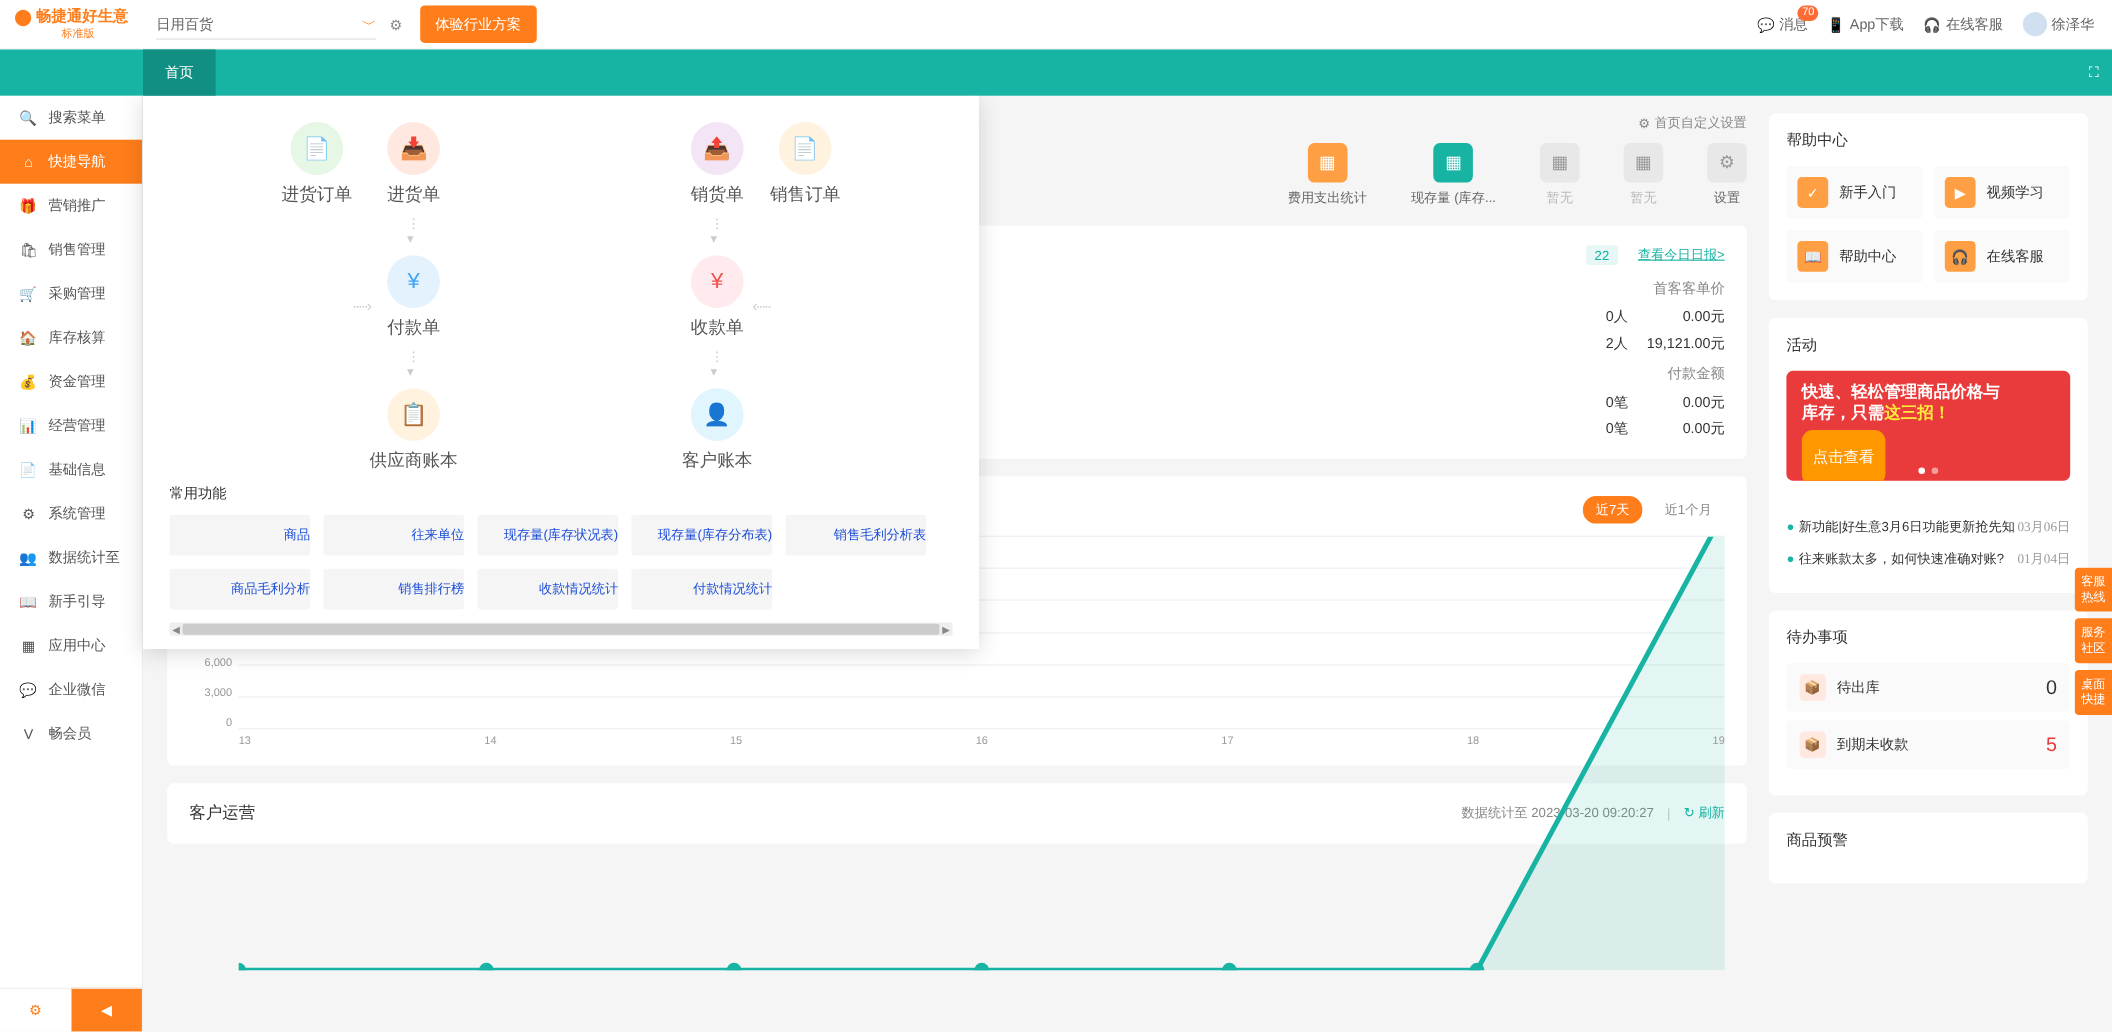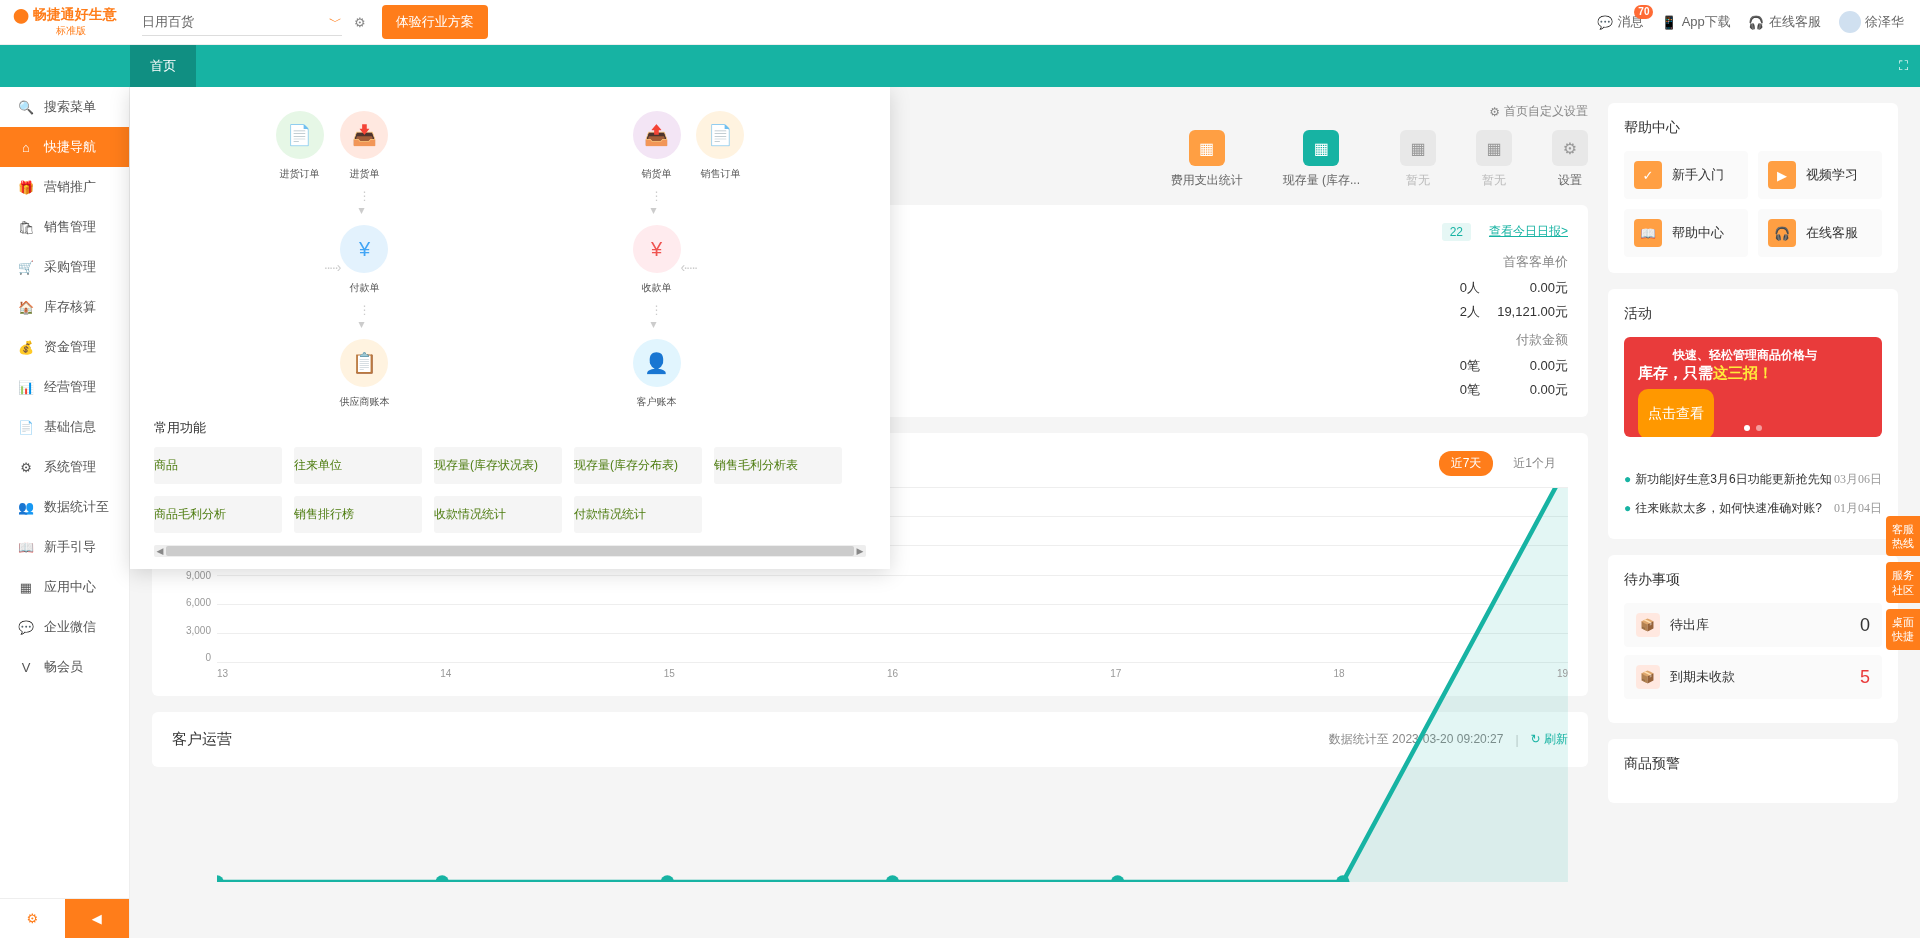--- a/index.html
+++ b/index.html
@@ -10,21 +10,21 @@
 .header { height: 45px; background: #fff; display: flex; align-items: center; padding: 0 16px 0 0; border-bottom: 1px solid #eee; }
 .logo-block { width: 130px; height: 45px; display: flex; flex-direction: column; align-items: center; justify-content: center; }
 .logo-main { color: #ff7d1a; font-weight: bold; font-size: 14px; display: flex; align-items: center; gap: 4px; }
 .logo-sub { color: #ff7d1a; font-size: 10px; margin-left: 12px; }
 .category-select { width: 200px; margin-left: 12px; display: flex; align-items: center; justify-content: space-between; border-bottom: 1px solid #ddd; padding: 4px 0; color: #666; cursor: pointer; }
 .gear-icon-top { margin-left: 12px; color: #888; cursor: pointer; }
 .try-btn { margin-left: 16px; background: #ff7d1a; color: #fff; border: none; padding: 8px 14px; border-radius: 4px; cursor: pointer; font-size: 13px; }
 .header-spacer { flex: 1; }
 .header-right { display: flex; align-items: center; gap: 18px; color: #666; }
 .hitem { display: flex; align-items: center; gap: 4px; cursor: pointer; position: relative; }
-.badge { position: absolute; top: -8px; right: -10px; background: #ff6b35; color: #fff; font-size: 10px; padding: 0 4px; border-radius: 8px; line-height: 14px; font-weight: bold; }
+.badge { position: absolute; top: -8px; right: -10px; background: #ff6b35; color: #fff; font-size: 10px; padding: 0 4px; border-radius: 8px; line-height: 14px; }
 .avatar { width: 22px; height: 22px; border-radius: 50%; background: #d0e0f0; display: inline-block; }
 
 
 .tabbar { height: 42px; background: #17b3a3; display: flex; align-items: center; padding-left: 130px; color: #fff; position: relative; }
 .tab { padding: 0 20px; height: 100%; display: flex; align-items: center; background: #108f82; }
 .fullscreen-btn { position: absolute; right: 12px; color: #fff; cursor: pointer; }
 
 
 .body { flex: 1; display: flex; overflow: hidden; position: relative; }
 
@@ -79,21 +79,21 @@
 .cust-right { font-size: 12px; color: #888; display: flex; align-items: center; gap: 12px; }
 .refresh { color: #17b3a3; cursor: pointer; }
 
 
 .rpanel { background: #fff; border-radius: 6px; padding: 16px; }
 .rpanel h3 { font-size: 14px; font-weight: normal; color: #333; margin-bottom: 14px; }
 .help-grid { display: grid; grid-template-columns: 1fr 1fr; gap: 10px; }
 .help-item { display: flex; align-items: center; gap: 10px; background: #fafafa; padding: 10px; border-radius: 4px; cursor: pointer; font-size: 13px; }
 .help-item .hicon { width: 28px; height: 28px; border-radius: 4px; display: flex; align-items: center; justify-content: center; color: #fff; }
 .promo-banner { background: #e93b3b; border-radius: 6px; height: 100px; position: relative; overflow: hidden; padding: 10px 14px; color: #fff; }
-.promo-banner .line1 { font-size: 12px; font-weight: bold; margin-left: 35px; }
+.promo-banner .line1 { font-size: 15px; font-weight: bold; }
 .promo-banner .line2 { font-size: 15px; font-weight: bold; }
 .promo-banner .line2 span { color: #ffeb3b; }
 .promo-banner .btn { display: inline-block; background: #ff9800; color: #fff; padding: 16px 10px; border-radius: 10px; font-size: 14px; margin-top: 6px; cursor: pointer; }
 .promo-dots { position: absolute; bottom: 6px; left: 50%; transform: translateX(-50%); display: flex; gap: 6px; }
 .promo-dots span { width: 6px; height: 6px; border-radius: 50%; background: rgba(255,255,255,0.5); }
 .promo-dots span.active { background: #fff; }
 .news-row { display: flex; justify-content: space-between; font-size: 12px; padding: 6px 0; cursor: pointer; }
 .news-row .dot { color: #17b3a3; margin-right: 4px; }
 .news-row .date { color: #999; font-family: Liberation Serif, serif; }
 .todo-row { display: flex; align-items: center; justify-content: space-between; background: #fafafa; padding: 10px 12px; border-radius: 4px; margin-bottom: 8px; cursor: pointer; }
@@ -105,27 +105,27 @@
 
 .float-btns { position: fixed; right: 0; top: 55%; display: flex; flex-direction: column; gap: 6px; align-items: center; }
 .float-btn { background: #ff7d1a; color: #fff; width: 34px; padding: 6px 4px; font-size: 11px; text-align: center; border-radius: 4px 0 0 4px; cursor: pointer; line-height: 1.3; }
 
 
 .flyout { position: absolute; left: 130px; top: 0; width: 760px; background: #fff; box-shadow: 0 4px 20px rgba(0,0,0,0.15); z-index: 100; padding: 24px 24px 12px; }
 .flow-rows { display: flex; justify-content: space-around; }
 .flow-col { display: flex; flex-direction: column; align-items: center; gap: 6px; }
 .flow-node { display: flex; flex-direction: column; align-items: center; gap: 8px; cursor: pointer; }
 .flow-circle { width: 48px; height: 48px; border-radius: 50%; display: flex; align-items: center; justify-content: center; font-size: 20px; }
-.flow-label { font-size: 10px; color: #555; }
+.flow-label { font-size: 16px; color: #555; }
 .arrow-h { color: #ccc; font-size: 14px; letter-spacing: -2px; align-self: center; padding-top: 14px; }
 .arrow-v { color: #ccc; font-size: 12px; padding: 2px 0; }
 .common-section { margin-top: 10px; }
 .common-title { font-size: 13px; color: #333; margin-bottom: 10px; }
 .common-grid { display: flex; flex-wrap: wrap; gap: 12px; }
-.common-btn { background: #f5f5f5; color: #4d7c0f; padding: 10px 0; width: 128px; text-align: left; border-radius: 3px; cursor: pointer; font-size: 12px; }
+.common-btn { background: #f5f5f5; color: #1d4ed8; padding: 10px 0; width: 128px; text-align: right; border-radius: 3px; cursor: pointer; font-size: 12px; }
 .flyout-scroll { height: 12px; background: #eee; margin-top: 12px; position: relative; border-radius: 2px; }
 .flyout-scroll .thumb { position: absolute; left: 12px; right: 12px; top: 1px; bottom: 1px; background: #ccc; border-radius: 2px; }
 .flyout-scroll .arr { position: absolute; top: 0; width: 12px; height: 12px; color: #888; font-size: 9px; text-align: center; line-height: 12px; }
 </style>
 </head>
 <body>
 
 <div class="app">
 
   <div class="header">

